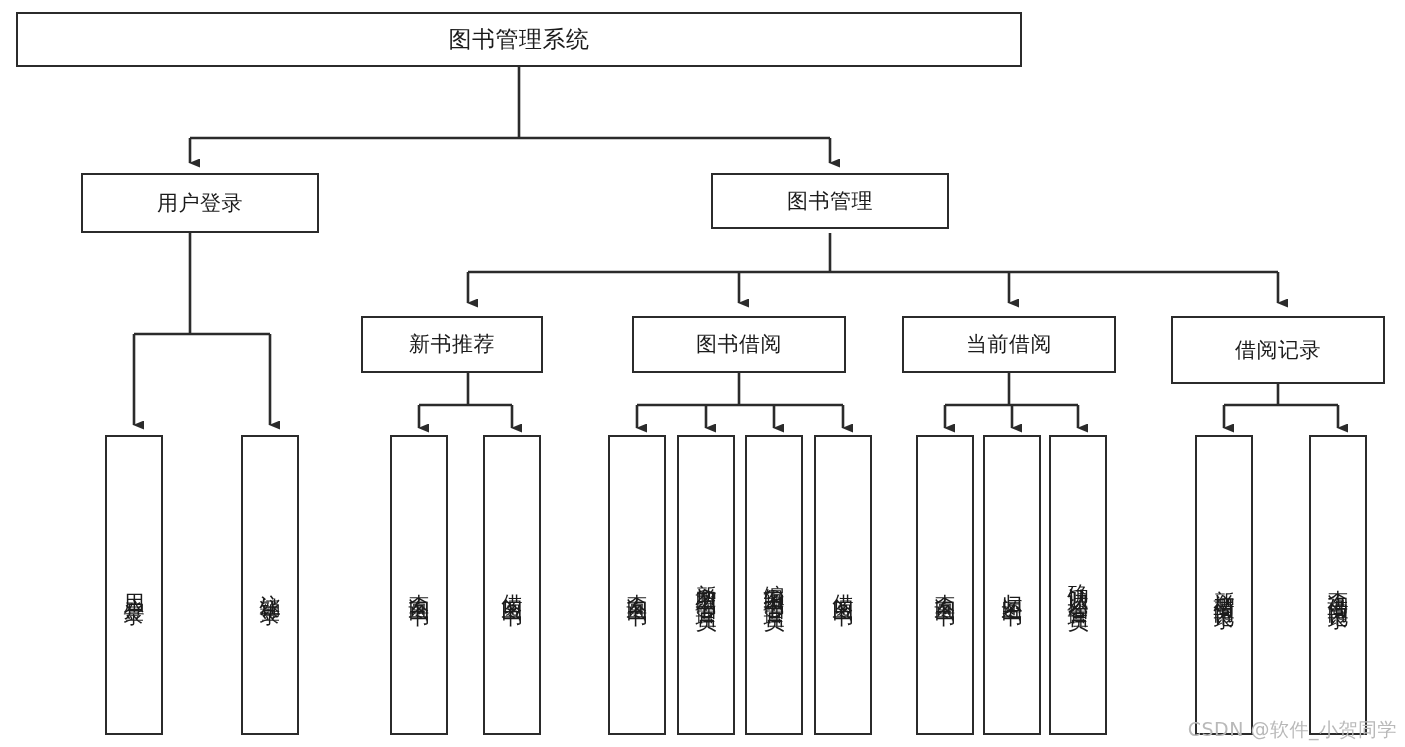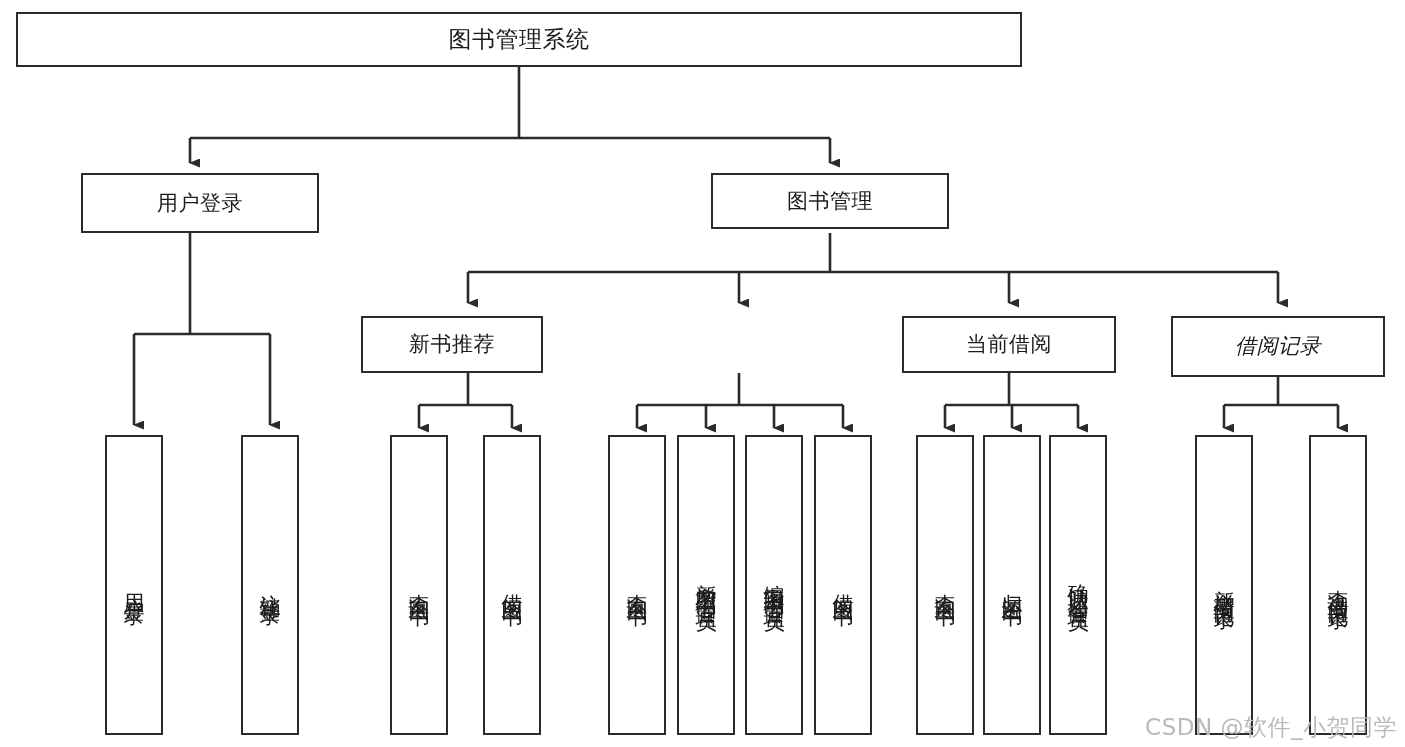--- a/index.html
+++ b/index.html
@@ -58,21 +58,21 @@
     writing-mode: vertical-rl;
     text-orientation: upright;
     letter-spacing: 4px;
     line-height: 1.05;
     white-space: nowrap;
   }
   #watermark {
     position: absolute;
     right: 8px;
     bottom: 4px;
-    font-size: 23px;
+    font-size: 19px;
     color: #b9b9b9;
     letter-spacing: 0.5px;
     white-space: nowrap;
     user-select: none;
   }
 </style>
 </head>
 <body>
 
 <div id="diagram-root">
@@ -136,24 +136,27 @@
   <div class="node branch" style="left:81px; top:173px; width:238px; height:60px;">
     <span class="node-label">用户登录</span>
   </div>
   <div class="node branch" style="left:711px; top:173px; width:238px; height:56px;">
     <span class="node-label">图书管理</span>
   </div>
 
   <div class="node branch" style="left:361px; top:316px; width:182px; height:57px;">
     <span class="node-label">新书推荐</span>
   </div>
+  <div class="node branch" style="left:632px; top:316px; width:214px; height:57px;">
+    <span class="node-label">图书借阅</span>
+  </div>
   <div class="node branch" style="left:902px; top:316px; width:214px; height:57px;">
     <span class="node-label">当前借阅</span>
   </div>
-  <div class="node branch" style="left:1171px; top:316px; width:214px; height:61px;font-style:italic;">
+  <div class="node branch" style="left:1171px; top:316px; width:214px; height:68px;">
     <span class="node-label">借阅记录</span>
   </div>
 
   <div class="node leaf" style="left:105px; top:435px; width:58px; height:300px;">
     <span class="node-label">用户登录</span>
   </div>
   <div class="node leaf" style="left:241px; top:435px; width:58px; height:300px;">
     <span class="node-label">注销登录</span>
   </div>
 

